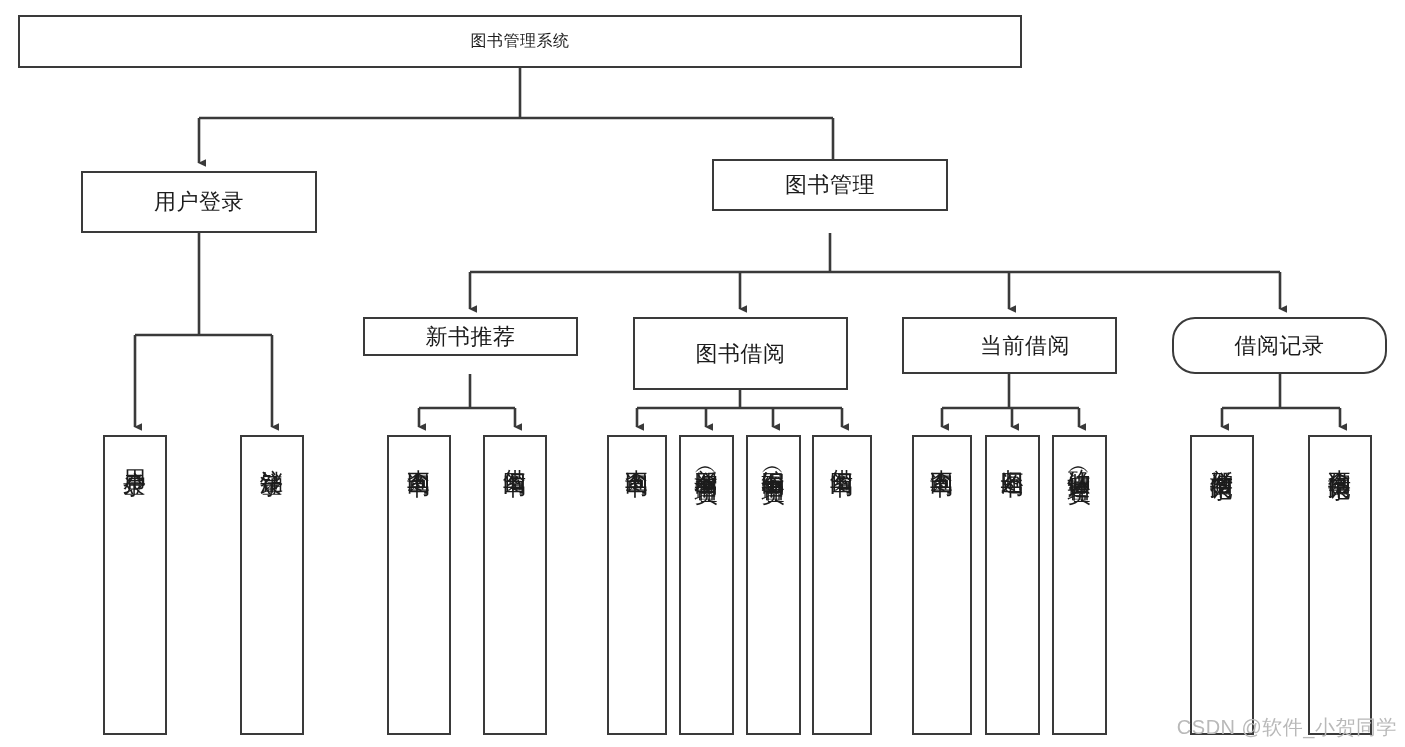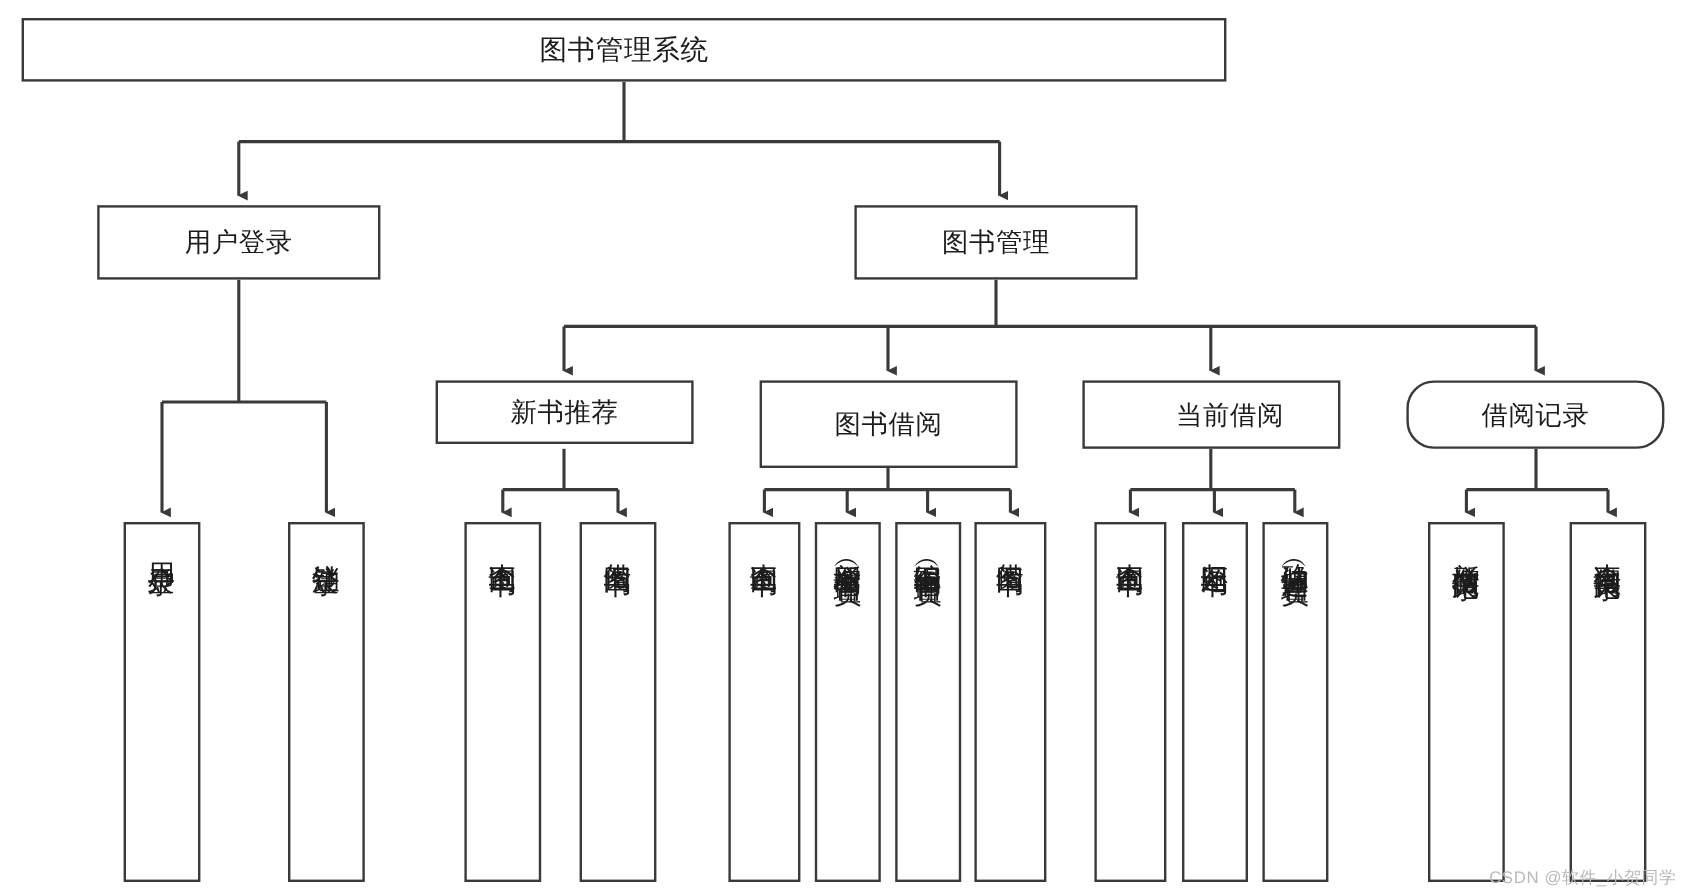--- a/index.html
+++ b/index.html
@@ -50,27 +50,27 @@
   .node.vertical .label {
     writing-mode: vertical-rl;
     text-orientation: upright;
     font-size: 23px;
     line-height: 1.22;
     letter-spacing: 2px;
     white-space: normal;
     height: auto;
   }
   .node.root .label {
-    font-size: 23px;
+    font-size: 16px;
   }
   .watermark {
     position: absolute;
     right: 8px;
     bottom: 6px;
-    font-size: 14px;
+    font-size: 20px;
     color: #b9b9b9;
     letter-spacing: 0.5px;
     white-space: nowrap;
     user-select: none;
   }
 </style>
 </head>
 <body>
 
 <div id="canvas">
@@ -131,25 +131,25 @@
     </g>
   </svg>
 
   <div class="node root" style="left:18px; top:15px; width:1004px; height:53px;">
     <span class="label">图书管理系统</span>
   </div>
 
   <div class="node" style="left:81px; top:171px; width:236px; height:62px;">
     <span class="label">用户登录</span>
   </div>
-  <div class="node" style="left:712px; top:171px; width:236px; height:62px;">
+  <div class="node" style="left:712px; top:159px; width:236px; height:52px;">
     <span class="label">图书管理</span>
   </div>
 
-  <div class="node" style="left:363px; top:317px; width:215px; height:53px;">
+  <div class="node" style="left:363px; top:317px; width:215px; height:39px;">
     <span class="label">新书推荐</span>
   </div>
   <div class="node" style="left:633px; top:317px; width:215px; height:73px;">
     <span class="label">图书借阅</span>
   </div>
   <div class="node" style="left:902px; top:317px; width:215px; height:57px;padding-left:31px;">
     <span class="label">当前借阅</span>
   </div>
   <div class="node" style="left:1172px; top:317px; width:215px; height:57px;border-radius:23px;">
     <span class="label">借阅记录</span>

